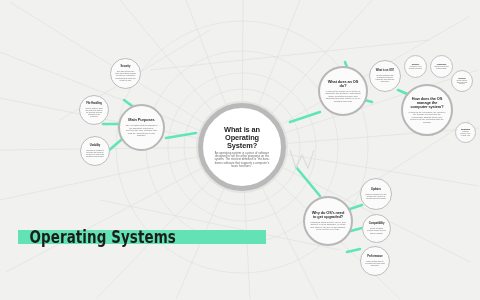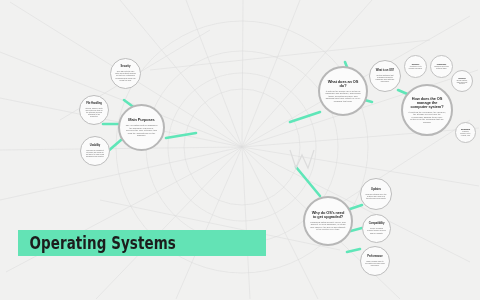--- a/index.html
+++ b/index.html
@@ -58,21 +58,21 @@
   .sml .ttl{font-size:2.7px;margin-bottom:1.2px;}
   .sml .body{font-size:1.85px;}
 
   
   .tny{border:1.1px solid #c2c2c2;z-index:26;padding:2px 3px;}
   .tny .ttl{font-size:2.1px;margin-bottom:.8px;}
   .tny .body{font-size:1.6px;}
 
   
   #banner{
-    position:absolute;left:18px;top:230px;width:248px;height:26px;
+    position:absolute;left:18px;top:230px;width:248px;height:14px;
     background:#63e3b5;
     z-index:60;
     display:flex;align-items:center;
   }
   #banner .txt{
     font-family:"DejaVu Sans Condensed","Liberation Sans",sans-serif;
     font-weight:bold;
     font-size:17px;
     color:#1c1c1c;
     letter-spacing:.1px;
@@ -136,20 +136,24 @@
       <path d="M347,252 L360,249"></path>
       <path d="M345,62 L352,80"></path>
       <path d="M398,90 L412,96"></path>
     </g>
   </svg>
 
   <svg class="wm" style="left:286px;top:146px;width:40px;height:28px;" viewBox="0 0 40 28">
     <path d="M4,4 L10,22 L16,9 L22,22 L28,4" stroke="#dcdcdc" stroke-width="1.2" fill="none"></path>
   </svg>
 
+  <div class="node" id="n-center">
+    <div class="ttl">What is an Operating System?</div>
+    <div class="body">An operating system is a piece of software designed to run the other programs on the system. The strictest definition is "the bare-bones software that supports a computer's basic functions".</div>
+  </div>
 
   <div class="node med" style="left:118px;top:104px;width:47px;height:47px;">
     <div class="ttl">Main Purposes</div>
     <div class="body">The operating system manages the hardware resources, provides the user interface and runs the applications on the machine.</div>
   </div>
 
   <div class="node sml" style="left:110px;top:58px;width:31px;height:31px;">
     <div class="ttl">Security</div>
     <div class="body">The OS protects user data and restricts access so that only authorised programs and users can reach the files.</div>
   </div>

